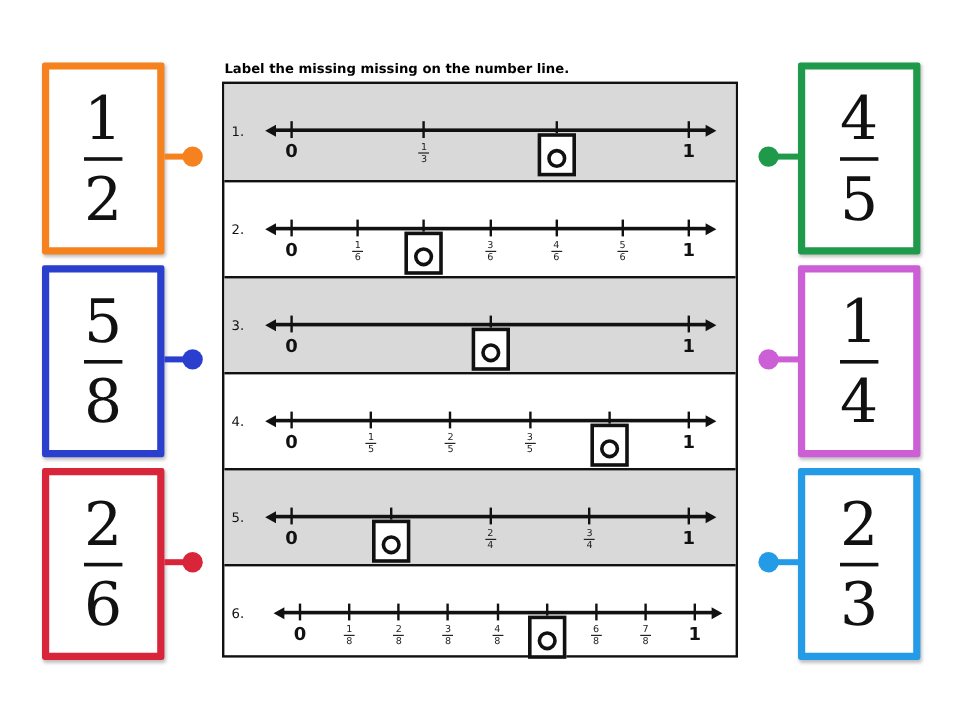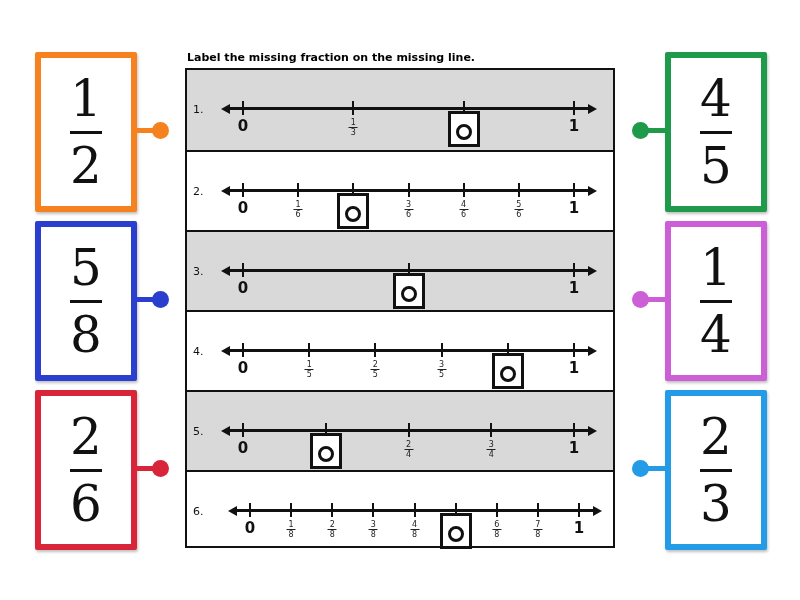--- a/index.html
+++ b/index.html
@@ -29,21 +29,21 @@
           display:flex; flex-direction:column; align-items:center; justify-content:center;
           font-family:"DejaVu Serif", serif; color:#111; }
   .card .num, .card .den { font-size:50px; line-height:56px; }
   .card .fbar { width:32px; height:3px; background:#111; margin:4px 0; }
   .conn { position:absolute; height:5px; }
   .dot { position:absolute; width:17px; height:17px; border-radius:50%; }
 </style>
 </head>
 <body>
 
-<div class="instruction">Label the missing fraction on the missing line.</div>
+<div class="instruction">Label the missing missing on the number line.</div>
 <div class="panel" id="panel">
     <div class="row shaded" style="top: 0px;">
       <div class="row-num" style="top: 33px;">1.</div>
       <div class="line" style="left: 40px; width: 363px; top: 37px;"></div>
       <div class="arrow-l" style="left: 34px; top: 33.5px;"></div>
       <div class="arrow-r" style="left: 401px; top: 33.5px;"></div>
       <div class="tick" style="left: 55px; top: 31px;"></div>
       <div class="lbl-int" style="left: 56px; top: 47px;">0</div>
       <div class="tick" style="left: 165.333px; top: 31px;"></div>
       <div class="lbl-frac" style="left: 166.333px; top: 48px;">

